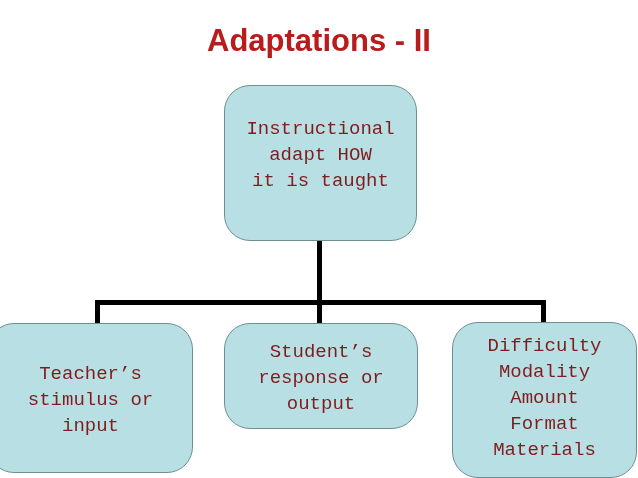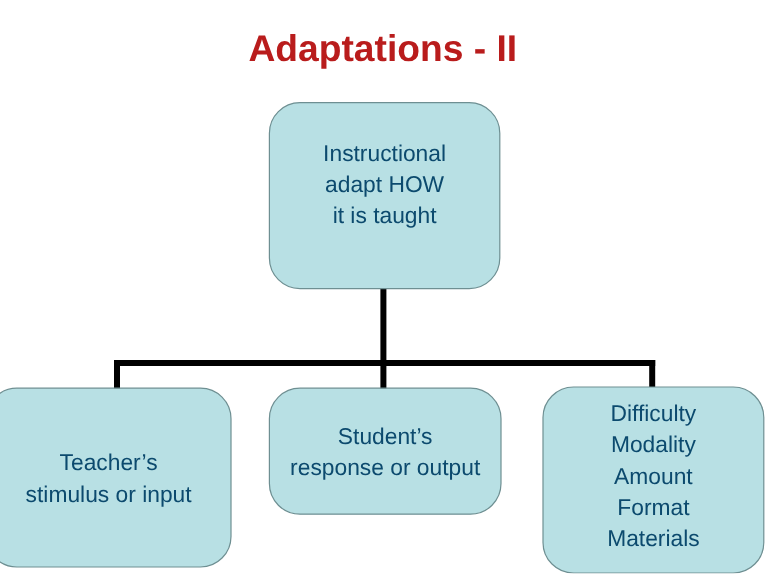--- a/index.html
+++ b/index.html
@@ -76,24 +76,24 @@
   .node {
     position: absolute;
     box-sizing: border-box;
     background: #b8e0e4;
     border: 1px solid #6e8f92;
     border-radius: 26px;
     display: flex;
     align-items: center;
     justify-content: center;
     text-align: center;
-    color: #0c4a6e;
+    color: #7f1d1d;
     font-size: 19px;
     line-height: 26px;
-    font-family: Liberation Sans, sans-serif;
+    font-family: Liberation Mono, monospace;
   }
   .node .lines {
     padding: 0 8px;
     white-space: pre-line;
   }
 
   #node-instructional {
     left: 224px;
     top: 85px;
     width: 193px;

